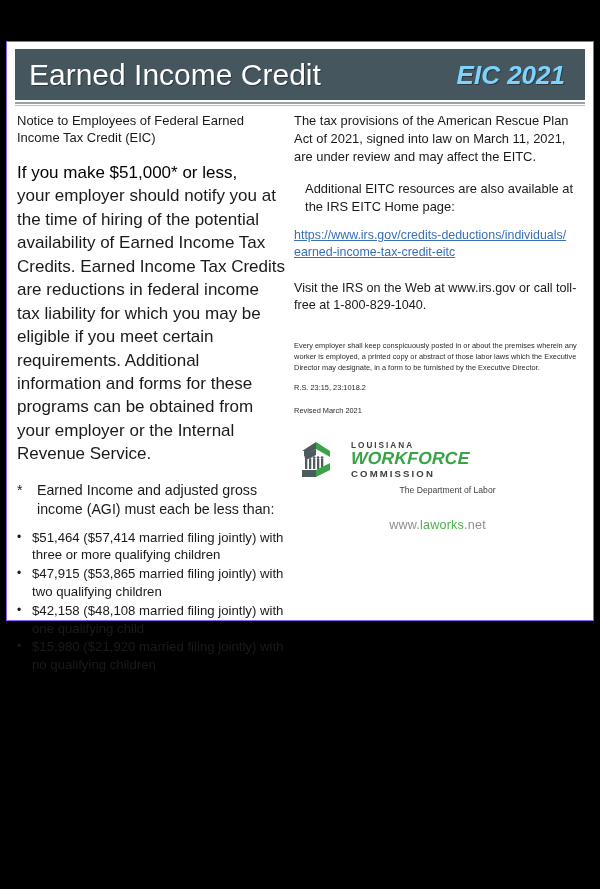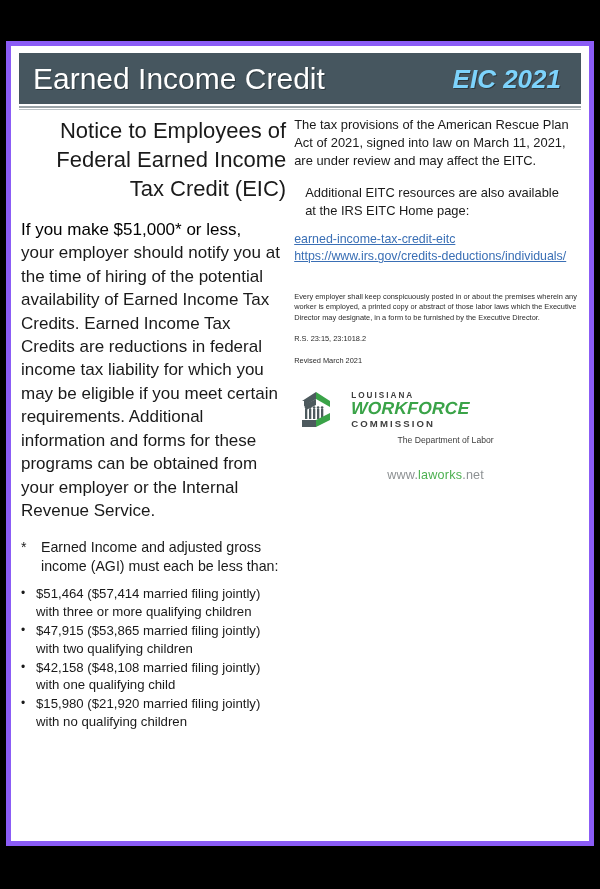--- a/index.html
+++ b/index.html
@@ -21,24 +21,24 @@
     top: 0;
     width: 600px;
     height: 889px;
     background: #000000;
   }
   .page {
     position: absolute;
     left: 6px;
     top: 41px;
     width: 588px;
-    height: 805px;
+    height: 580px;
     background: #ffffff;
     box-sizing: border-box;
-    border: 5px solid #8b5cf6;
+    border: 1px solid #8b5cf6;
   }
 
   
   .banner {
     position: relative;
     margin: 7px 8px 0 8px;
     height: 51px;
     background: #46565f;
     display: flex;
     align-items: center;
@@ -87,25 +87,24 @@
     box-sizing: border-box;
   }
   .col-right {
     width: 300px;
     padding-left: 8px;
     box-sizing: border-box;
   }
 
   
   .lead-head {
-    font-size: 22px;
+    font-size: 13px;
     line-height: 1.32;
     color: #1a1a1a;
     margin: 0 0 16px 0;
-    text-align: right;
   }
   .lead-bold {
     font-size: 17px;
     line-height: 1.3;
     color: #000000;
     margin: 0;
   }
   .body-text {
     font-size: 17px;
     line-height: 1.38;
@@ -318,23 +317,24 @@
             <span class="bullet">•</span>
             <span class="item-text">$15,980 ($21,920 married filing jointly) with no qualifying children</span>
           </li>
         </ul>
       </div>
 
       <div class="col-right">
         <div class="r-para">The tax provisions of the American Rescue Plan Act of 2021, signed into law on March 11, 2021, are under review and may affect the EITC.</div>
 
         <div class="r-para-tight">Additional EITC resources are also available at the IRS EITC Home page:</div>
+        <a class="r-link" href="#">https://www.irs.gov/credits-deductions/individuals/</a>
         <a class="r-link" href="#">earned-income-tax-credit-eitc</a>
-        <a class="r-link" href="#">https://www.irs.gov/credits-deductions/individuals/</a>
-
+
+        <div class="r-visit">Visit the IRS on the Web at www.irs.gov or call toll-free at 1-800-829-1040.</div>
 
         <div class="fineprint">Every employer shall keep conspicuously posted in or about the premises wherein any worker is employed, a printed copy or abstract of those labor laws which the Executive Director may designate, in a form to be furnished by the Executive Director.</div>
         <div class="rs-line">R.S. 23:15, 23:1018.2</div>
         <div class="rev-line">Revised March 2021</div>
 
         <div class="logo-wrap">
           <div class="logo-row">
             <div class="logo-mark">
               <svg width="44" height="40" viewBox="0 0 44 40" xmlns="http://www.w3.org/2000/svg">
                 <polygon points="2,11 16,2 16,9 4,16 4,11" fill="#4d5a5e"></polygon>

